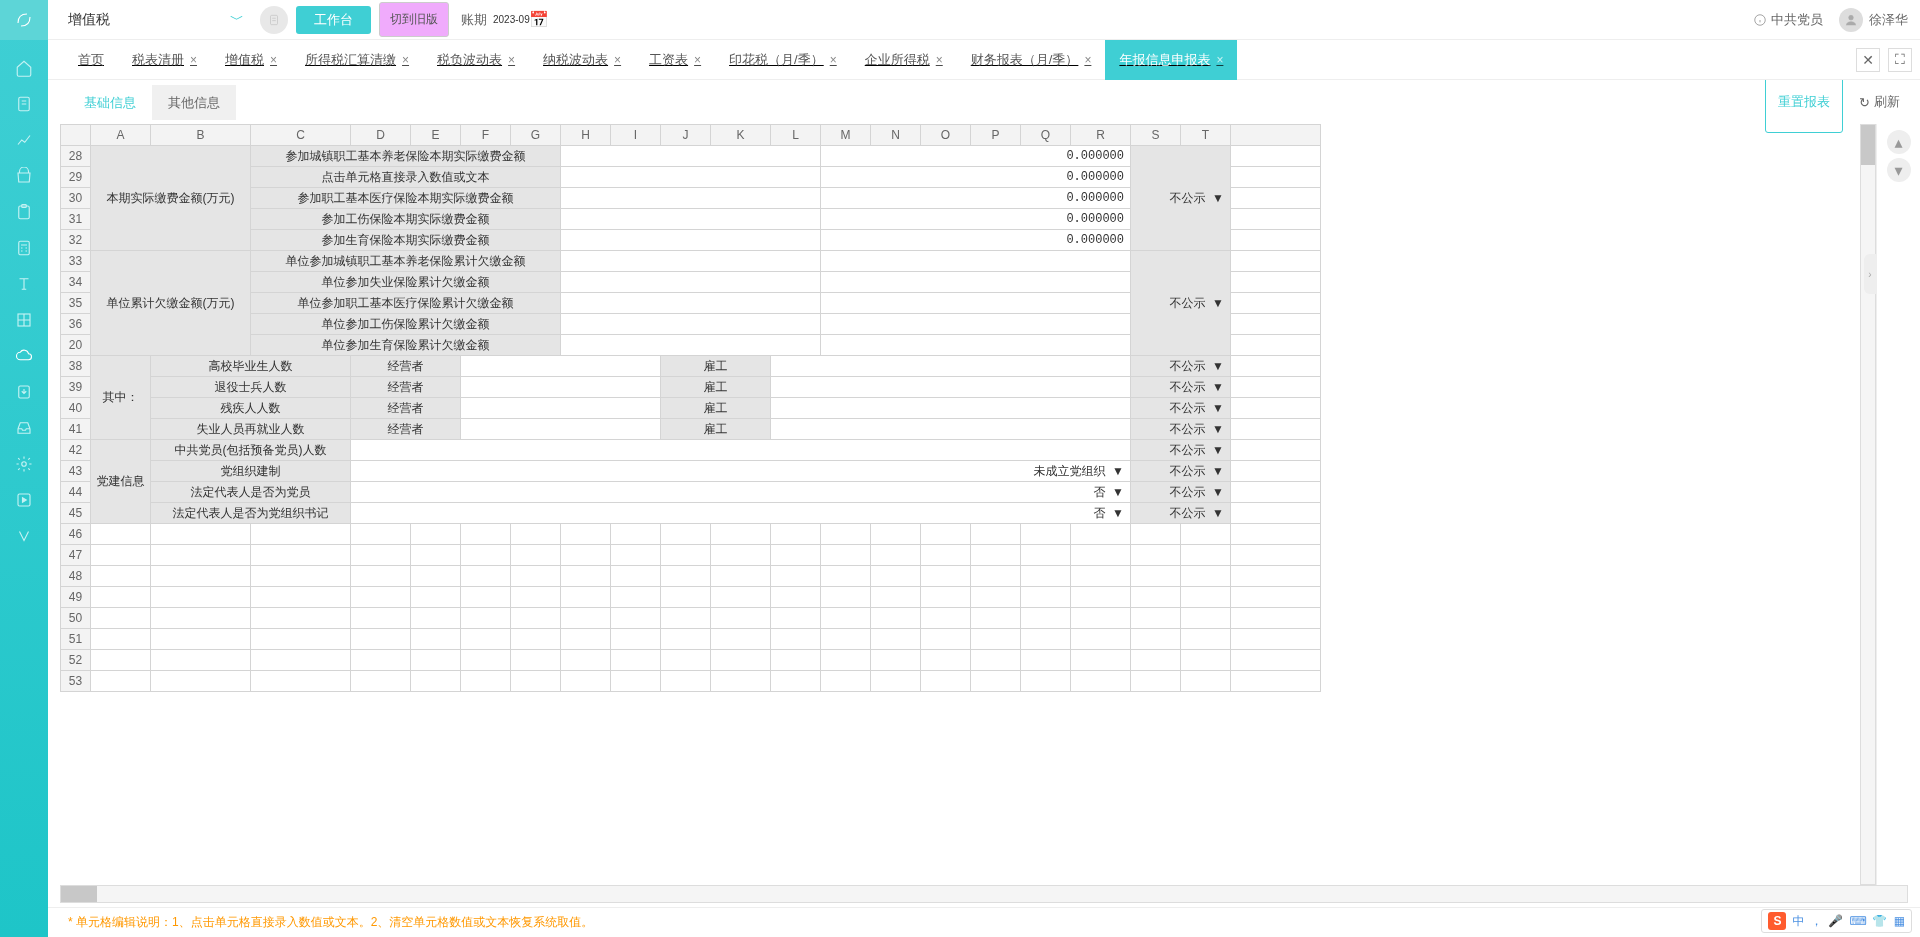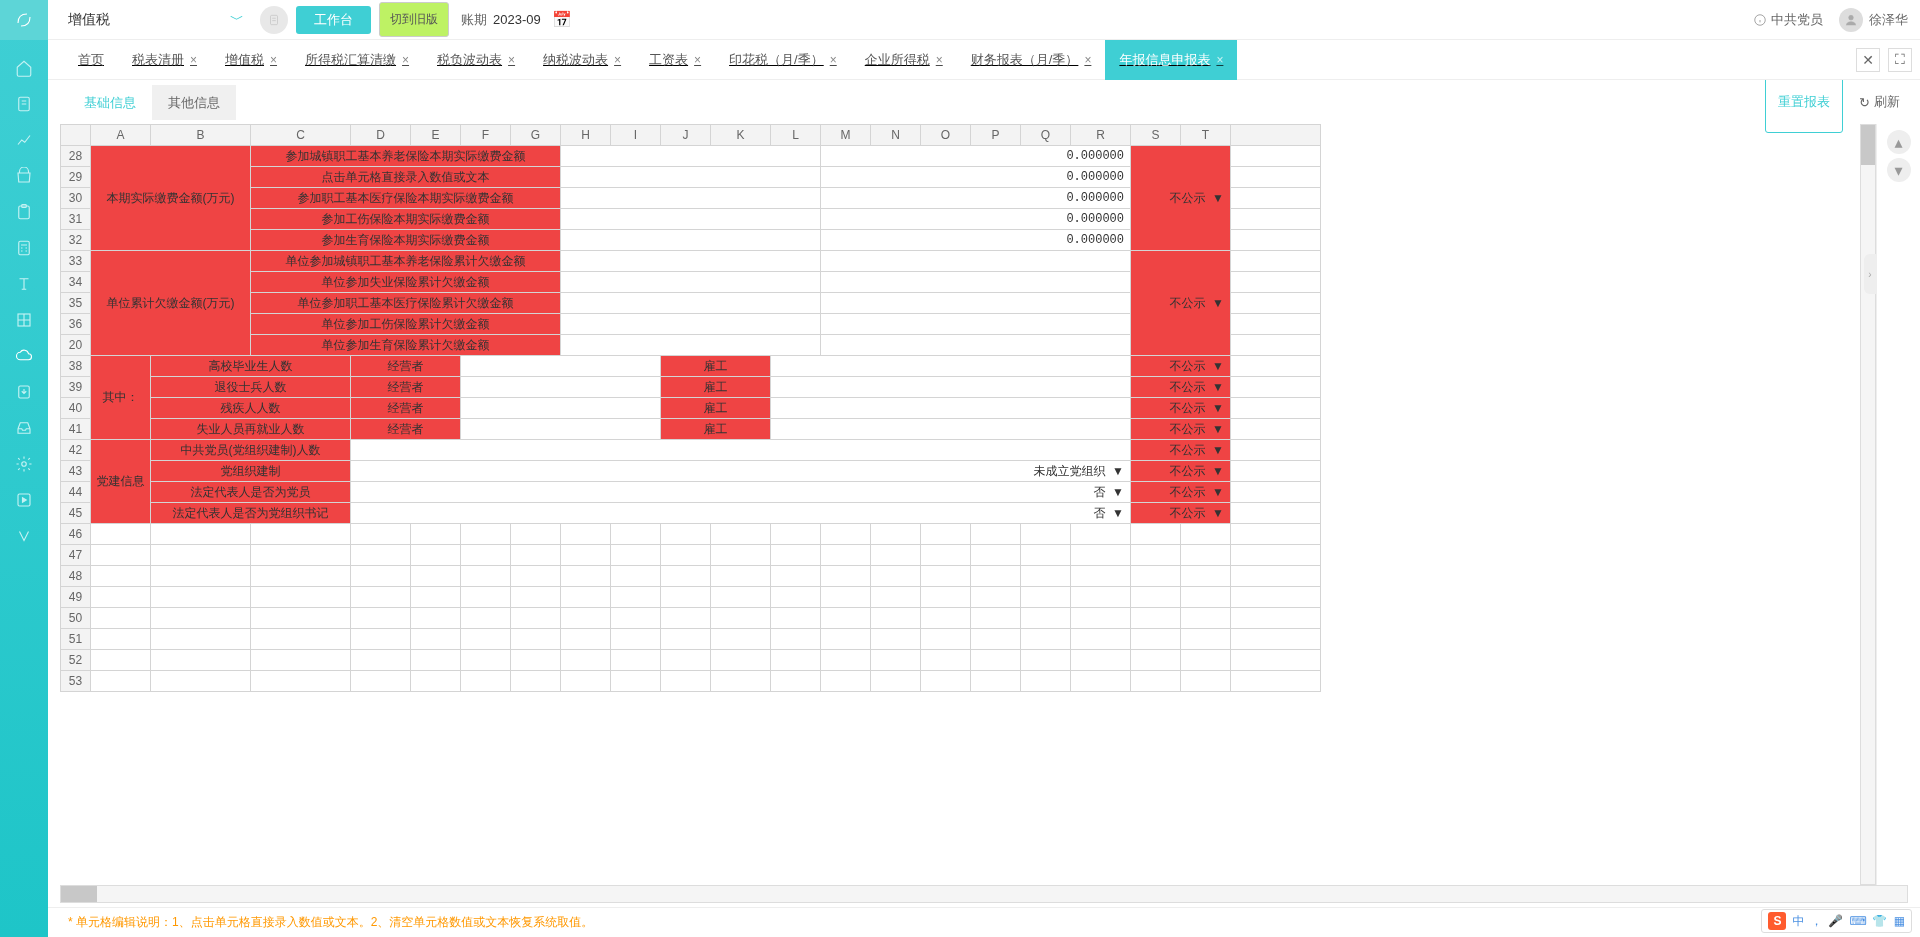--- a/index.html
+++ b/index.html
@@ -13,23 +13,23 @@
 .sidebar .nav-icon.active { color: #fff; }
 .sidebar svg { width: 18px; height: 18px; stroke: currentColor; fill: none; stroke-width: 1.5; }
 
 .main { flex: 1; display: flex; flex-direction: column; background: #fff; justify-content: space-between; }
 
 .topbar { height: 40px; display: flex; align-items: center; padding: 0 12px; background: #fff; border-bottom: 1px solid #eee; }
 .topbar .report-select { font-size: 14px; color: #333; padding: 4px 8px; display: flex; align-items: center; gap: 120px; cursor: pointer; }
 .topbar .report-select .chevron { color: #3fcfd4; }
 .topbar .round-btn { width: 28px; height: 28px; border-radius: 50%; background: #e8e8e8; display: flex; align-items: center; justify-content: center; margin: 0 8px; cursor: pointer; }
 .topbar .pill-btn { background: #3fcfd4; color: #fff; border: none; padding: 5px 18px; border-radius: 3px; font-size: 13px; cursor: pointer; margin-right: 8px; }
-.topbar .outline-btn { background: #bef264; color: #555; border: 1px solid #ccc; padding: 8px 10px; border-radius: 3px; font-size: 12px; cursor: pointer; margin-right: 12px; }
+.topbar .outline-btn { background: #f0abfc; color: #555; border: 1px solid #ccc; padding: 8px 10px; border-radius: 3px; font-size: 12px; cursor: pointer; margin-right: 12px; }
 .topbar .period-label { font-size: 13px; color: #666; margin-right: 6px; }
-.topbar .period-value { font-size: 13px; color: #333; margin-right: 12px; }
+.topbar .period-value { font-size: 10px; color: #333; margin-right: 0; }
 .topbar .cal-icon { color: #3fcfd4; }
 .topbar .spacer { flex: 1; }
 .topbar .help-link { display: flex; align-items: center; gap: 4px; color: #666; font-size: 13px; cursor: pointer; margin-right: 16px; }
 .topbar .user { display: flex; align-items: center; gap: 6px; color: #666; font-size: 13px; cursor: pointer; }
 .topbar .avatar { width: 24px; height: 24px; border-radius: 50%; background: #ddd; display: flex; align-items: center; justify-content: center; }
 
 .tabs { height: 40px; display: flex; align-items: center; padding: 0 16px; border-bottom: 1px solid #eee; background: #fff; position: relative; text-decoration: underline; }
 .tab { padding: 0 14px; height: 40px; display: flex; align-items: center; gap: 6px; font-size: 13px; color: #555; cursor: pointer; }
 .tab.active { background: #3fcfd4; color: #fff; }
 .tab .close { font-size: 12px; color: inherit; opacity: 0.7; }
@@ -44,21 +44,21 @@
 .subtabs-row .action-btn { border: 1px solid #3fcfd4; color: #3fcfd4; background: #fff; padding: 21px 12px; font-size: 13px; border-radius: 3px; cursor: pointer; margin-left: 8px; }
 .subtabs-row .refresh-btn { color: #666; background: none; border: none; font-size: 13px; cursor: pointer; display: flex; align-items: center; gap: 4px; margin-left: 16px; }
 
 .sheet-wrap { flex: 1; display: flex; position: relative; overflow: hidden; }
 .sheet { flex: 1; overflow: auto; position: relative; padding: 0 12px; }
 .grid { border-collapse: collapse; table-layout: fixed; font-size: 12px; color: #333; }
 .grid th, .grid td { border: 1px solid #d4d4d4; height: 21px; padding: 0 4px; overflow: hidden; white-space: nowrap; }
 .grid thead th { background: #f3f3f3; font-weight: normal; color: #666; text-align: center; position: sticky; top: 0; }
 .grid .rownum { background: #f3f3f3; text-align: center; color: #666; width: 30px; }
 .grid .corner { background: #f3f3f3; width: 30px; }
-.grid .label-cell { background: #ef4444; text-align: center; vertical-align: middle; }
+.grid .label-cell { background: #e5e5e5; text-align: center; vertical-align: middle; }
 .grid .data-cell { background: #fff; text-align: right; padding-right: 6px; font-family: Liberation Mono, monospace; }
 .grid .text-cell { background: #fff; text-align: center; }
 .grid .dd { text-align: right; padding-right: 6px; }
 .grid td.empty-col { background: #fff; }
 .grid td.blank { background: #fff; }
 
 .hscroll { height: 18px; margin: 0 12px 4px; border: 1px solid #ddd; background: #f5f5f5; position: relative; }
 .hscroll .thumb { position: absolute; left: 0; top: 0; bottom: 0; width: 36px; background: #c8c8c8; }
 .vscroll { width: 16px; background: #f5f5f5; border: 1px solid #ddd; position: relative; }
 .vscroll .thumb { position: absolute; left: 0; right: 0; top: 0; height: 40px; background: #c8c8c8; }
@@ -405,21 +405,21 @@
                 <td class="label-cell" colspan="2">经营者</td>
                 <td class="blank" colspan="4"></td>
                 <td class="label-cell" colspan="2">雇工</td>
                 <td class="blank" colspan="7"></td>
                 <td class="label-cell dd" colspan="2">不公示 &nbsp;▼</td>
                 <td class="empty-col"></td>
               </tr>
               <tr>
                 <td class="rownum">42</td>
                 <td class="label-cell" rowspan="4">党建信息</td>
-                <td class="label-cell" colspan="2">中共党员(党组织建制)人数</td>
+                <td class="label-cell" colspan="2">中共党员(包括预备党员)人数</td>
                 <td class="blank" colspan="15"></td>
                 <td class="label-cell dd" colspan="2">不公示 &nbsp;▼</td>
                 <td class="empty-col"></td>
               </tr>
               <tr>
                 <td class="rownum">43</td>
                 <td class="label-cell" colspan="2">党组织建制</td>
                 <td class="text-cell dd" colspan="15">未成立党组织 &nbsp;▼</td>
                 <td class="label-cell dd" colspan="2">不公示 &nbsp;▼</td>
                 <td class="empty-col"></td>

